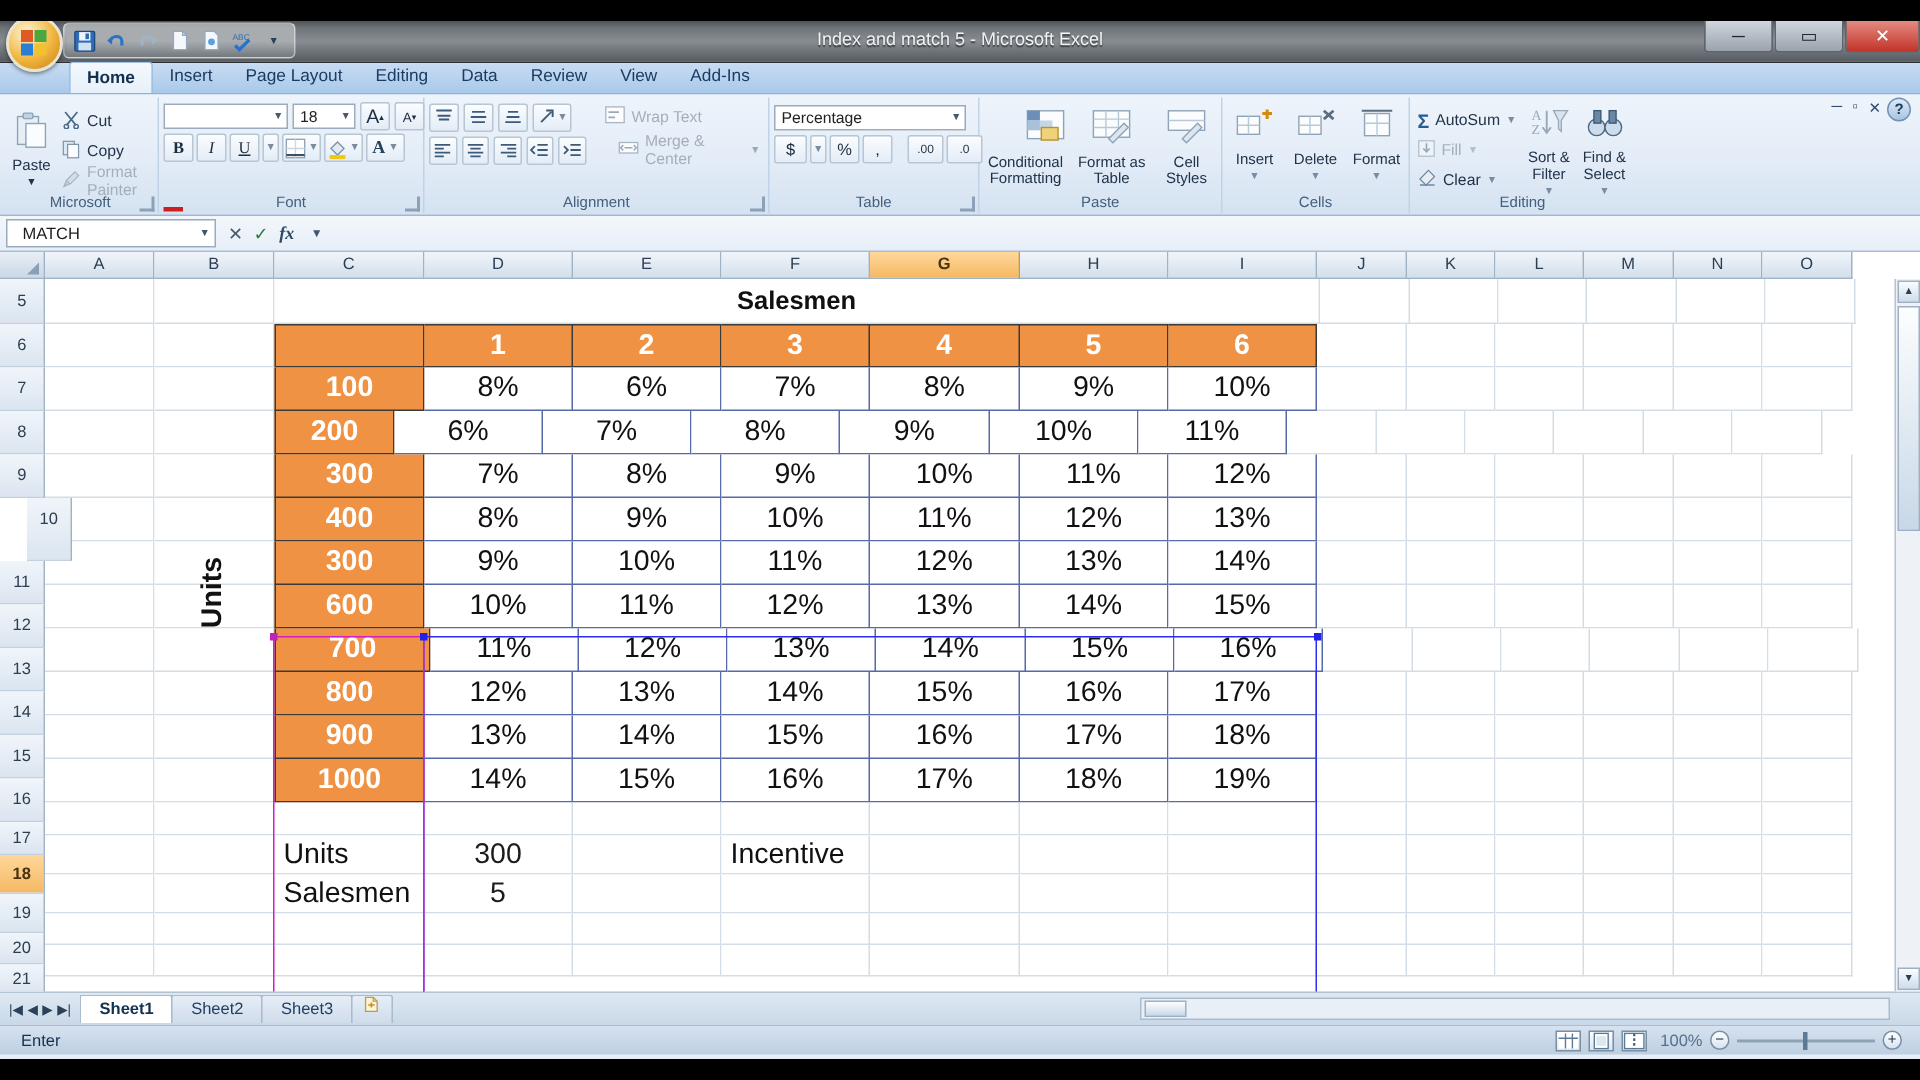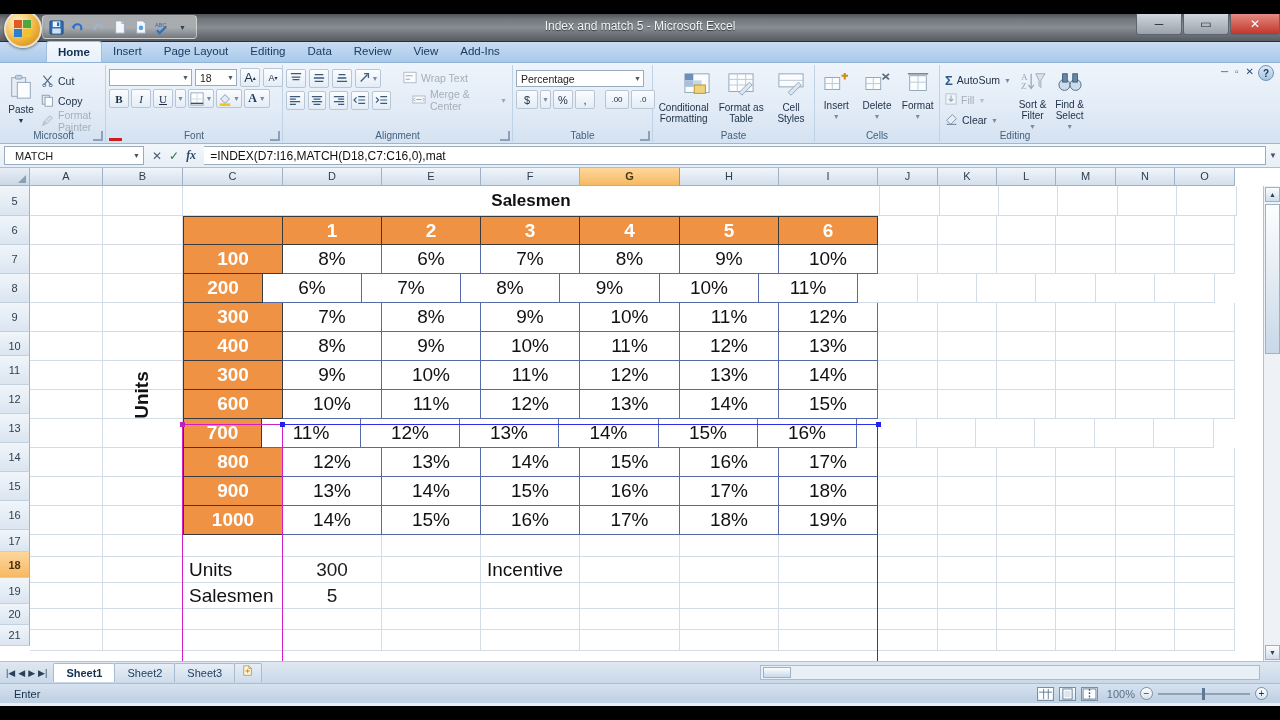--- a/index.html
+++ b/index.html
@@ -554,21 +554,20 @@
   <div class="fbar">
     <div class="namebox">
       <span>MATCH</span>
       <span class="arw">▼</span>
     </div>
     <div class="fbtns">
       <span>✕</span>
       <span style="color:#2b7a3a;">✓</span>
       <span class="fx">fx</span>
     </div>
-    <div class="finput">=INDEX(D7:I16,MATCH(D18,C7:C16,0),mat</div>
     <div class="fexp">▼</div>
   </div>
 
   <div class="gridwrap">
 
     <div class="colhead">
       <div class="corner"></div>
       <div class="ch" style="width:73px;">A</div>
       <div class="ch" style="width:80px;">B</div>
       <div class="ch" style="width:100px;">C</div>
@@ -585,21 +584,21 @@
       <div class="ch" style="width:59px;">N</div>
       <div class="ch" style="width:60px;">O</div>
     </div>
 
     <div class="rowhead">
       <div class="rh" style="height:30px;line-height:30px;">5</div>
       <div class="rh" style="height:29px;line-height:29px;">6</div>
       <div class="rh" style="height:29px;line-height:29px;">7</div>
       <div class="rh" style="height:29px;line-height:29px;">8</div>
       <div class="rh" style="height:29px;line-height:29px;">9</div>
-      <div class="rh" style="height:24px;line-height:29px;">10</div>
+      <div class="rh" style="height:42px;line-height:29px;margin-left:18px;">10</div>
       <div class="rh" style="height:29px;line-height:29px;">11</div>
       <div class="rh" style="height:29px;line-height:29px;">12</div>
       <div class="rh" style="height:29px;line-height:29px;">13</div>
       <div class="rh" style="height:29px;line-height:29px;">14</div>
       <div class="rh" style="height:29px;line-height:29px;">15</div>
       <div class="rh" style="height:29px;line-height:29px;">16</div>
       <div class="rh" style="height:22px;line-height:22px;">17</div>
       <div class="rh sel" style="height:26px;line-height:26px;">18</div>
       <div class="rh" style="height:26px;line-height:26px;">19</div>
       <div class="rh" style="height:21px;line-height:21px;">20</div>
@@ -737,21 +736,21 @@
             <div class="cell" style="width: 60px; height: 29px;"></div>
             <div class="cell" style="width: 59px; height: 29px;"></div>
             <div class="cell" style="width: 59px; height: 29px;"></div>
             <div class="cell" style="width: 60px; height: 29px;"></div>
             <div class="cell" style="width: 59px; height: 29px;"></div>
             <div class="cell" style="width: 60px; height: 29px;"></div>
           </div>
           <div class="row" style="height: 29px;">
             <div class="cell" style="width: 73px; height: 29px;"></div>
             <div class="cell" style="width: 80px; height: 29px;"></div>
-            <div class="cell c-orange" style="width: 79px; height: 29px; border-left: 1px solid rgb(58, 58, 58);">700</div>
+            <div class="cell c-orange" style="width: 104px; height: 29px; border-left: 1px solid rgb(58, 58, 58);">700</div>
             <div class="cell c-data" style="width: 99px; height: 29px;">11%</div>
             <div class="cell c-data" style="width: 99px; height: 29px;">12%</div>
             <div class="cell c-data" style="width: 99px; height: 29px;">13%</div>
             <div class="cell c-data" style="width: 100px; height: 29px;">14%</div>
             <div class="cell c-data" style="width: 99px; height: 29px;">15%</div>
             <div class="cell c-data" style="width: 99px; height: 29px;">16%</div>
             <div class="cell" style="width: 60px; height: 29px;"></div>
             <div class="cell" style="width: 59px; height: 29px;"></div>
             <div class="cell" style="width: 59px; height: 29px;"></div>
             <div class="cell" style="width: 60px; height: 29px;"></div>

